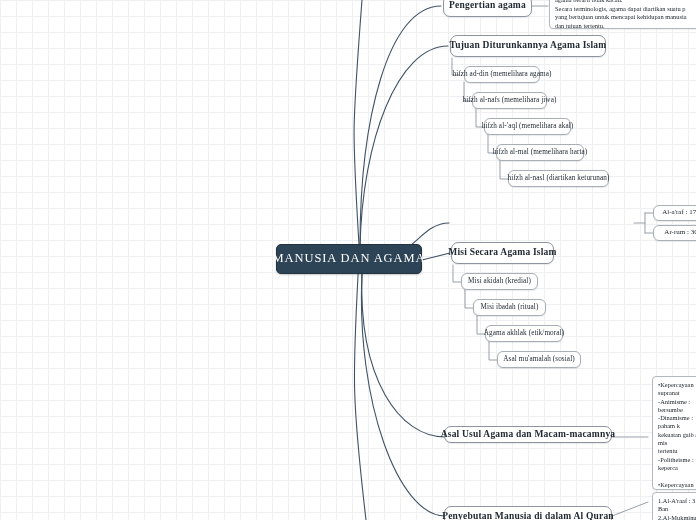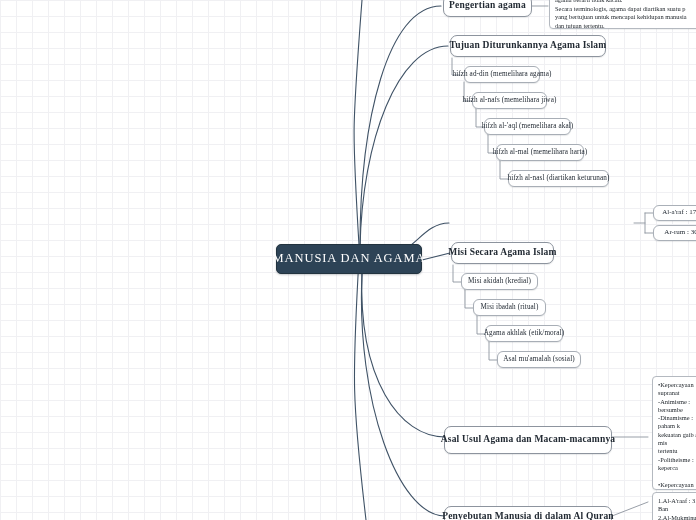--- a/index.html
+++ b/index.html
@@ -187,21 +187,21 @@
   <div class="node lvl1" style="left:451px; top:242px; width:103px; height:22px;">Misi Secara Agama Islam</div>
 
   <div class="node lvl2" style="left:461px; top:273px; width:77px; height:17px;border-radius:6px;">Misi akidah (kredial)</div>
 
   <div class="node lvl2" style="left:473px; top:299px; width:73px; height:17px;font-family:Liberation Serif, serif;">Misi ibadah (ritual)</div>
 
   <div class="node lvl2" style="left:485px; top:325px; width:78px; height:17px;">Agama akhlak (etik/moral)</div>
 
   <div class="node lvl2" style="left:497px; top:351px; width:84px; height:17px;">Asal mu'amalah (sosial)</div>
 
-  <div class="node lvl1" style="left:444px; top:426px; width:168px; height:28px;">Asal Usul Agama dan Macam-macamnya</div>
+  <div class="node lvl1" style="left:444px; top:426px; width:168px; height:17px;">Asal Usul Agama dan Macam-macamnya</div>
 
   <div class="note tight" style="left:652px; top:376px; width:62px; height:114px;">
     <p>•Kepercayaan supranat</p>
     <p>-Animisme : bersumbe</p>
     <p>-Dinamisme : paham k</p>
     <p>kekuatan gaib atau mis</p>
     <p>tertentu</p>
     <p>-Politheisme : keperca</p>
     <p>&nbsp;</p>
     <p>•Kepercayaan (agama)</p>

